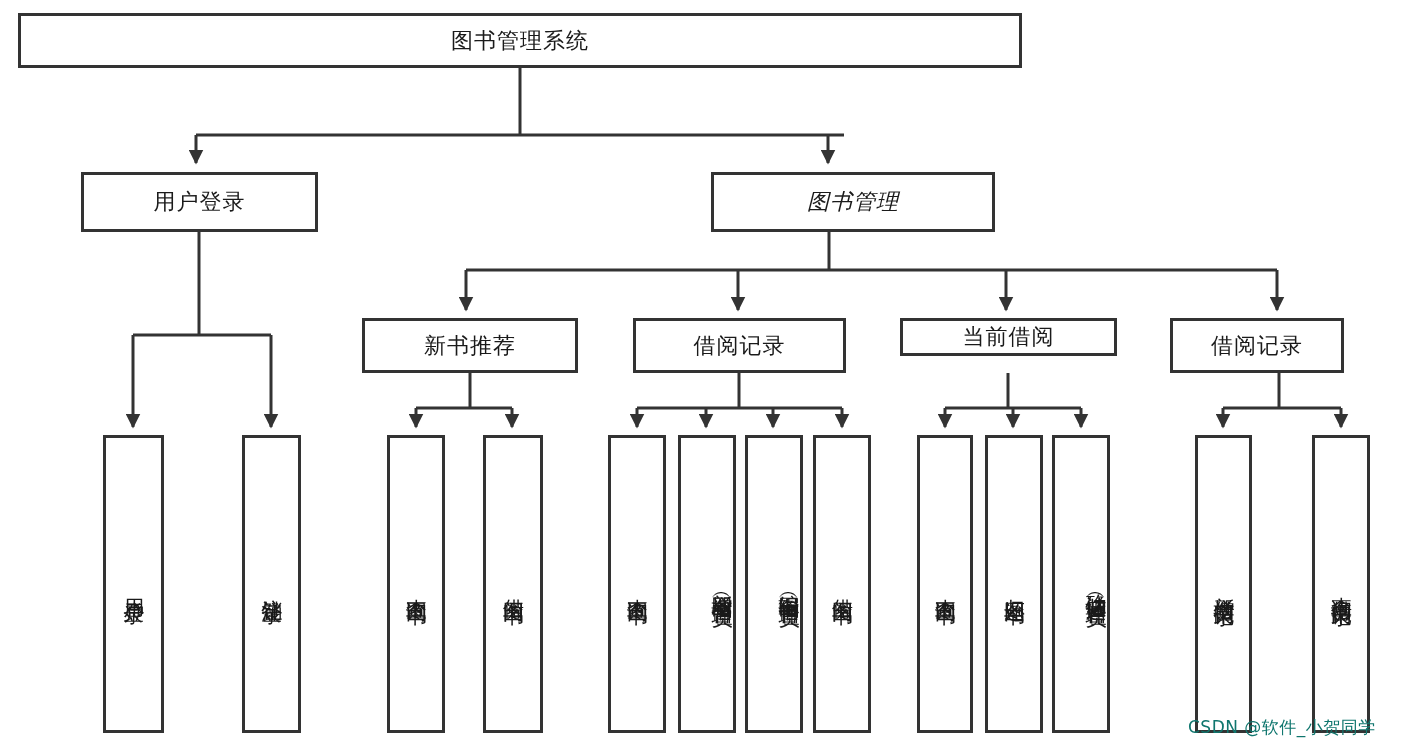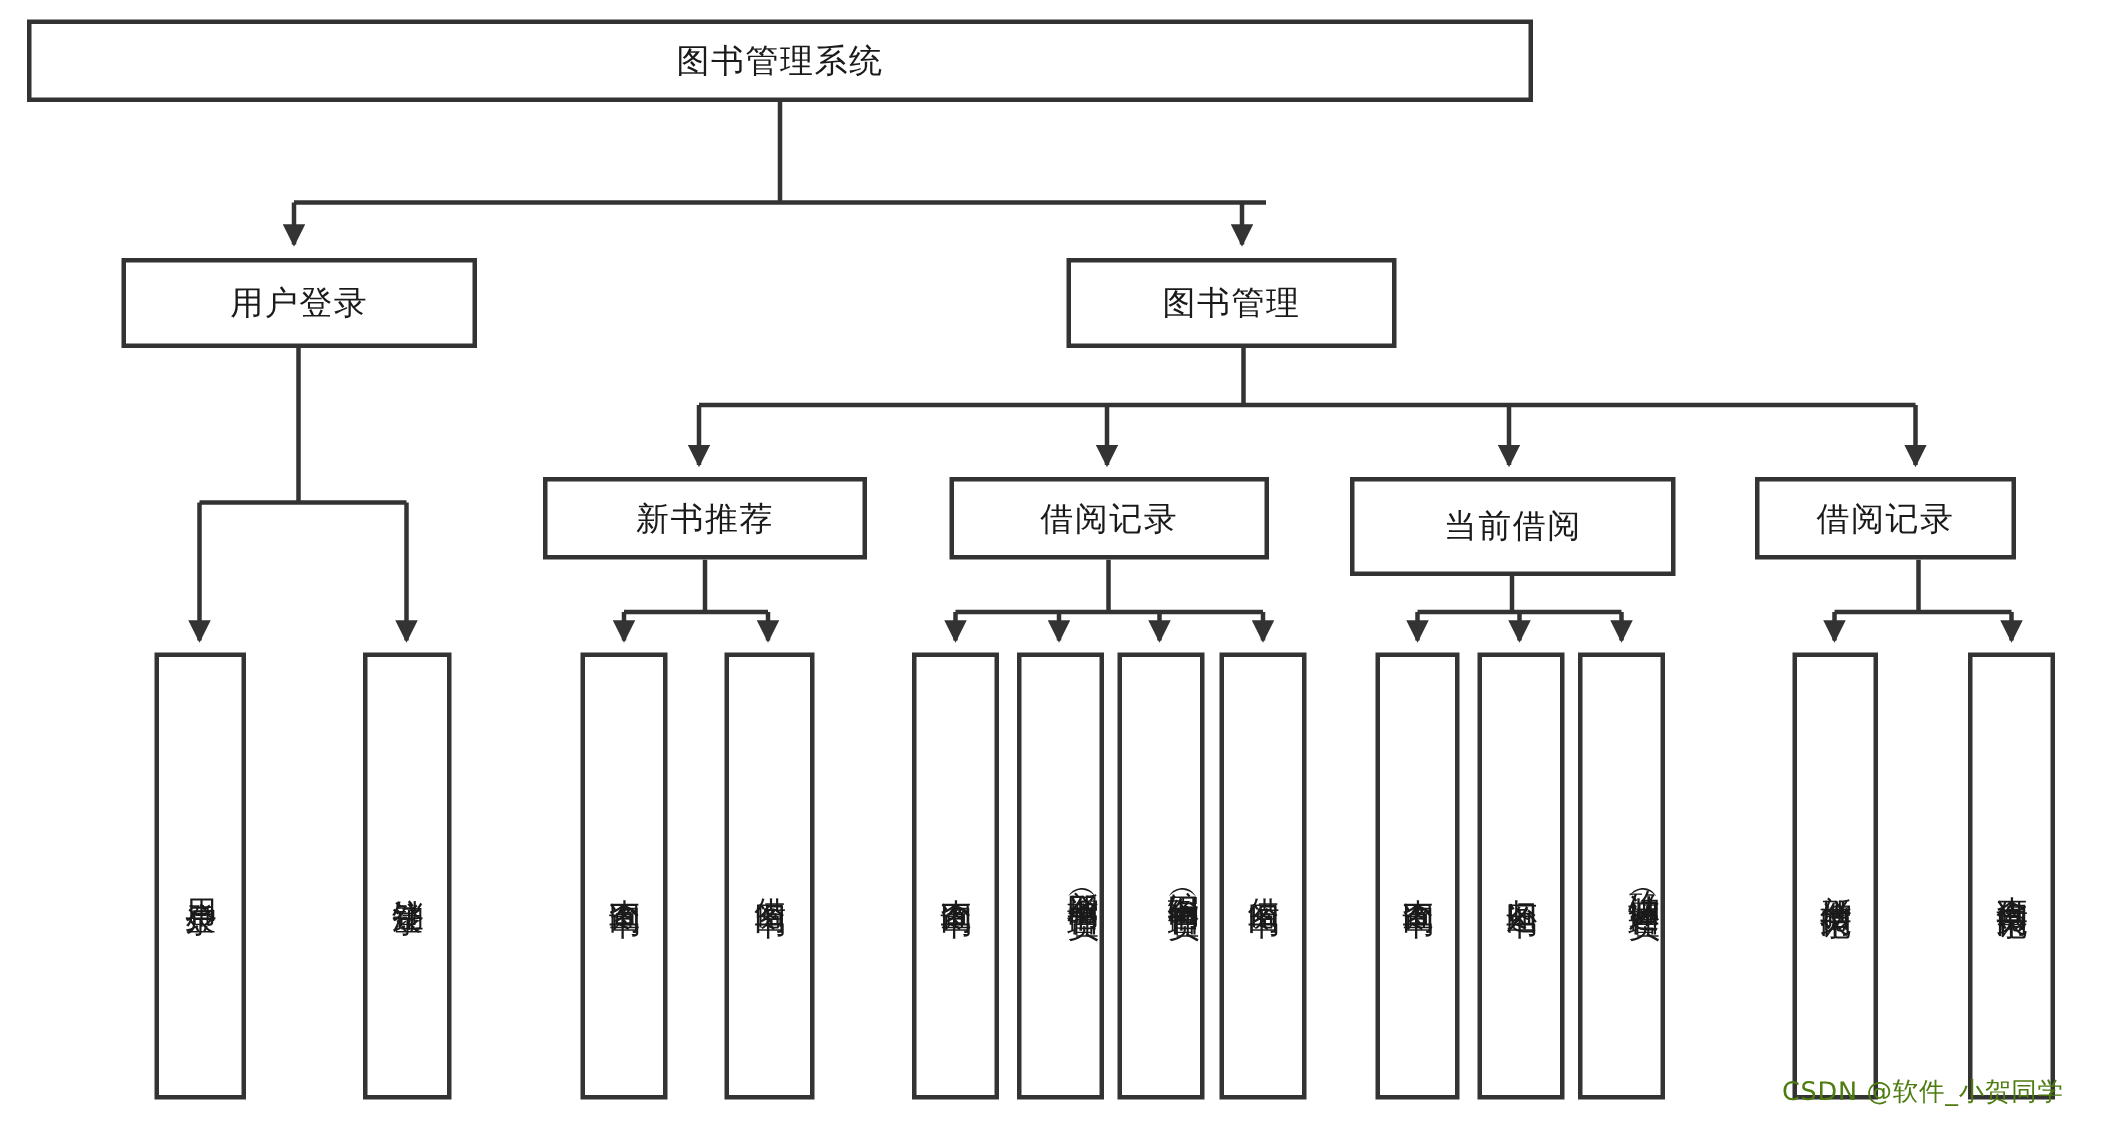--- a/index.html
+++ b/index.html
@@ -59,21 +59,21 @@
   }
   .node.v-node.align-top {
     align-items: flex-start;
   }
   .node.v-node.align-center {
     align-items: center;
   }
   .watermark {
     position: absolute;
     font-size: 17px;
-    color: #4d7c0f;
+    color: #0f766e;
     white-space: nowrap;
     letter-spacing: 0.5px;
   }
 </style>
 </head>
 <body>
 
 <div id="canvas">
 
   <svg class="wires" viewBox="0 0 1405 747" xmlns="http://www.w3.org/2000/svg">
@@ -126,31 +126,31 @@
     </g>
   </svg>
 
   <div class="node h-node" style="left:18px; top:13px; width:1004px; height:55px;">
     <span>图书管理系统</span>
   </div>
 
   <div class="node h-node" style="left:81px; top:172px; width:237px; height:60px;">
     <span>用户登录</span>
   </div>
-  <div class="node h-node" style="left:711px; top:172px; width:220px; height:60px;">
+  <div class="node h-node" style="left:711px; top:172px; width:284px; height:60px;font-style:italic;">
     <span>图书管理</span>
   </div>
 
   <div class="node h-node" style="left:362px; top:318px; width:216px; height:55px;">
     <span>新书推荐</span>
   </div>
   <div class="node h-node" style="left:633px; top:318px; width:213px; height:55px;">
     <span>借阅记录</span>
   </div>
-  <div class="node h-node" style="left:900px; top:318px; width:217px; height:66px;justify-content:center;">
+  <div class="node h-node" style="left:900px; top:318px; width:217px; height:38px;justify-content:center;">
     <span>当前借阅</span>
   </div>
   <div class="node h-node" style="left:1170px; top:318px; width:174px; height:55px;">
     <span>借阅记录</span>
   </div>
 
   <div class="node v-node align-center" style="left:103px; top:435px; width:61px; height:298px;">
     <span class="vlabel">用户登录</span>
   </div>
   <div class="node v-node align-center" style="left:242px; top:435px; width:59px; height:298px;">

